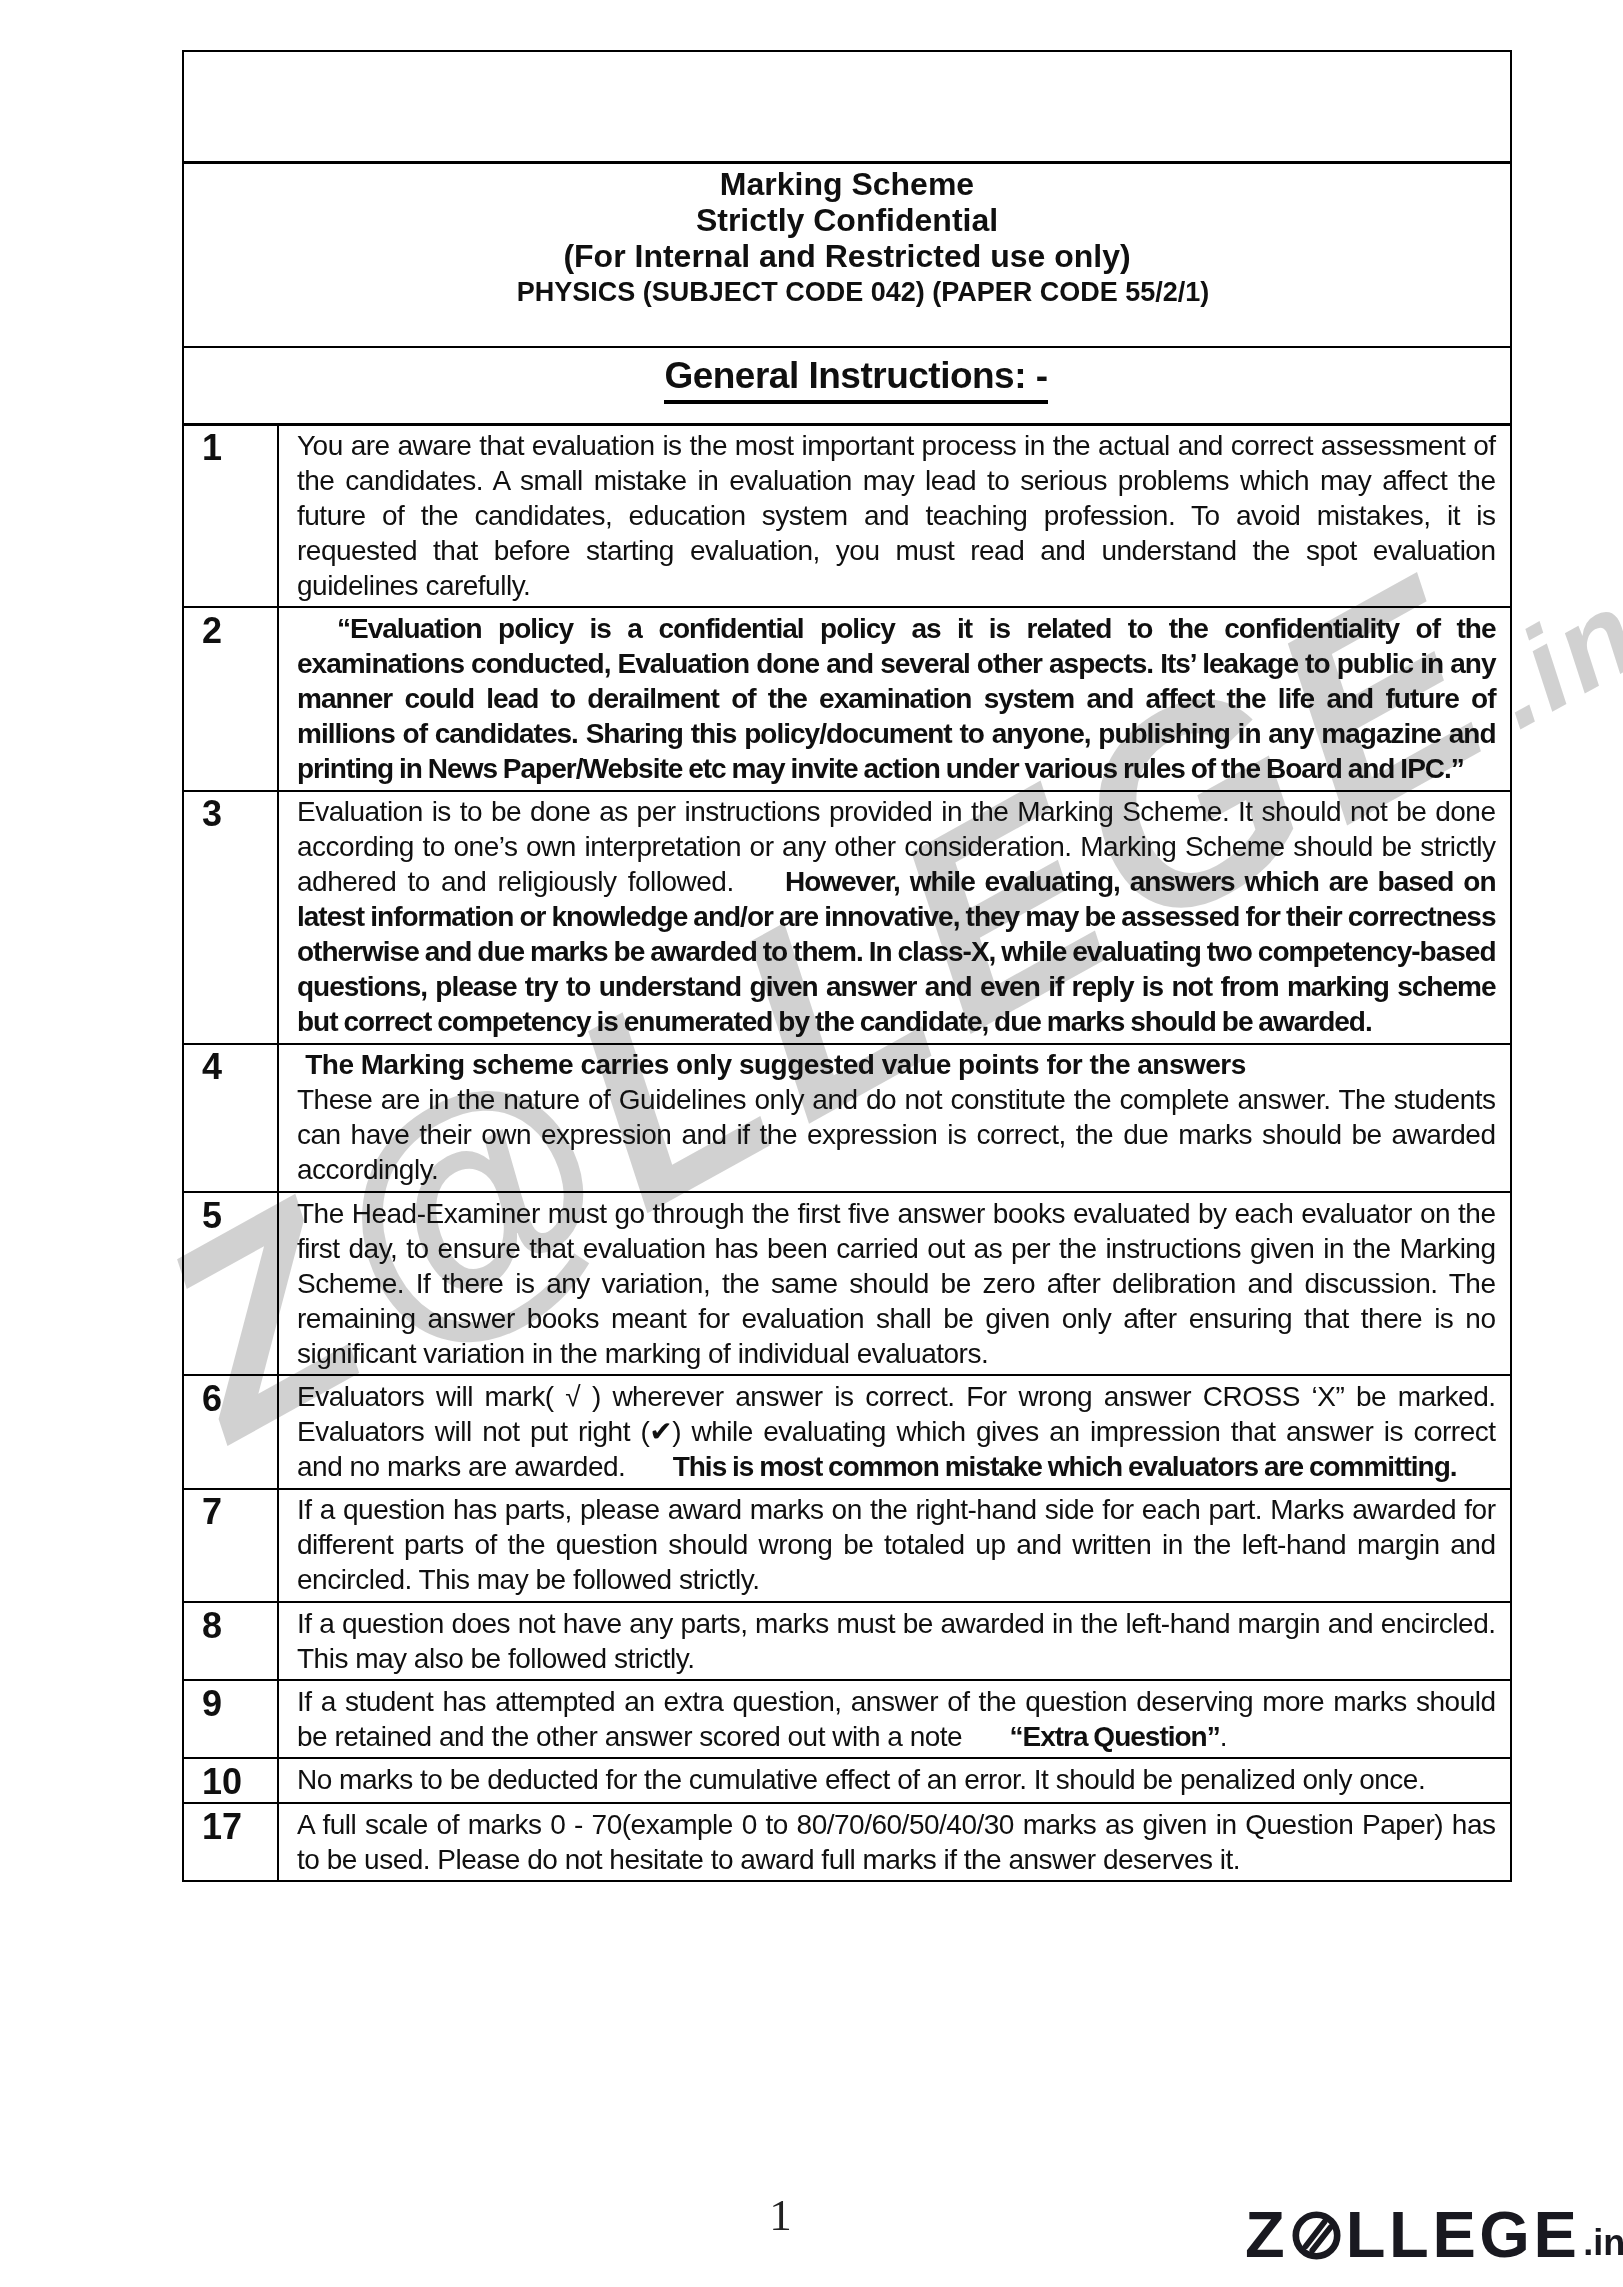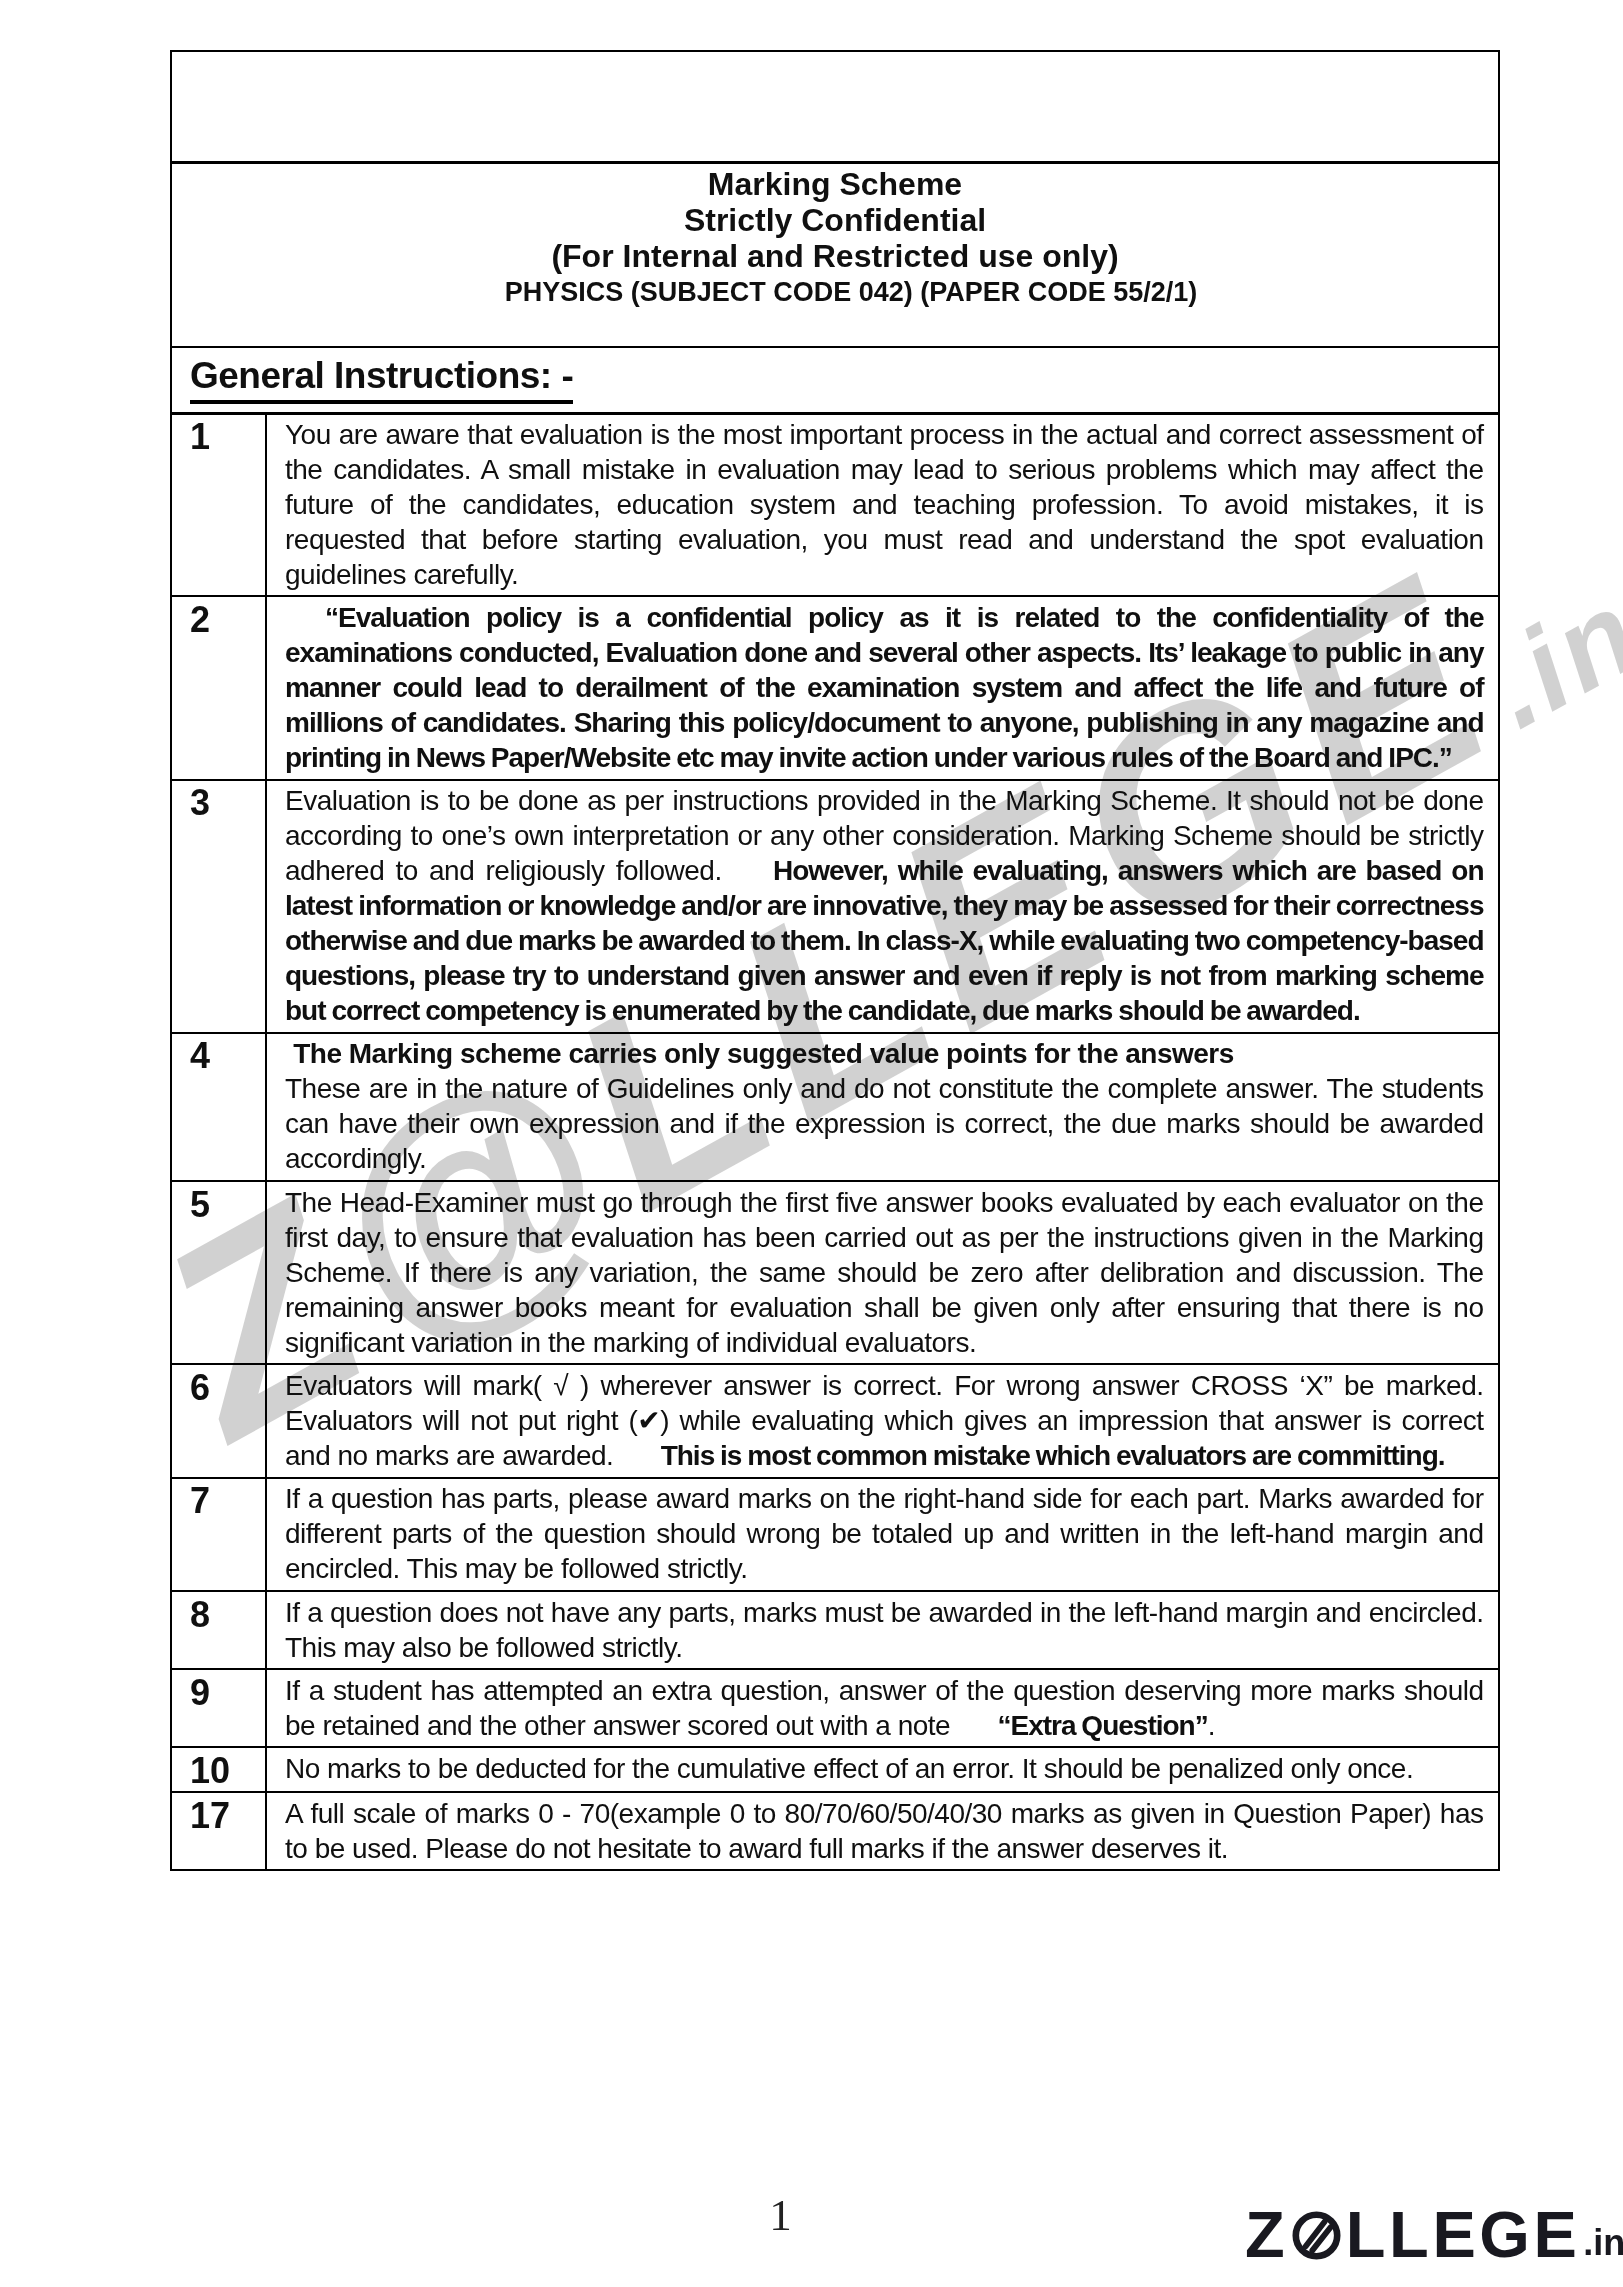--- a/index.html
+++ b/index.html
@@ -7,27 +7,27 @@
         font-family:"Liberation Sans", sans-serif;color:#101010;}
 
   
   .watermark{position:absolute;left:896px;top:968px;
     transform:translate(-50%,-50%) rotate(-29deg);
     font-size:273px;font-weight:bold;font-style:italic;letter-spacing:18px;
     color:#8e8e8e;opacity:.40;white-space:nowrap;z-index:0;}
   .wm-suffix{font-size:118px;letter-spacing:4.5px;}
 
   
-  .frame{position:absolute;left:170px;top:50px;width:1330px;z-index:1;}
+  .frame{position:absolute;left:182px;top:50px;width:1330px;z-index:1;}
   .box{border:2.7px solid #000;box-sizing:border-box;}
   .box-empty{height:114px;}
   .box-title{height:187px;margin-top:-2.7px;text-align:center;font-weight:bold;padding-top:2.7px;}
   .title-line{font-size:32px;line-height:36px;}
   .title-line.small{font-size:27px;line-height:36px;padding-left:32px;}
-  .box-gi{height:69px;margin-top:-2.7px;padding:7.3px 0 0 18px;}
+  .box-gi{height:80px;margin-top:-2.7px;padding:7.3px 0 0 18px;text-align:center;}
   .gi-heading{display:inline-block;font-size:37px;font-weight:bold;letter-spacing:-0.5px;
     border-bottom:4.5px solid #000;padding-bottom:2.7px;}
 
   
   .inst-table{border-collapse:collapse;width:100%;margin-top:-2.7px;table-layout:fixed;}
   .inst-table td{border:2.7px solid #000;vertical-align:top;}
   td.num{width:95px;font-weight:bold;font-size:36px;line-height:40px;
     padding:2.7px 0 0 18px;box-sizing:border-box;}
   td.txt{padding:2.7px 14.5px 3.6px 18px;text-align:justify;
     font-size:28px;line-height:35px;letter-spacing:-0.5px;}

